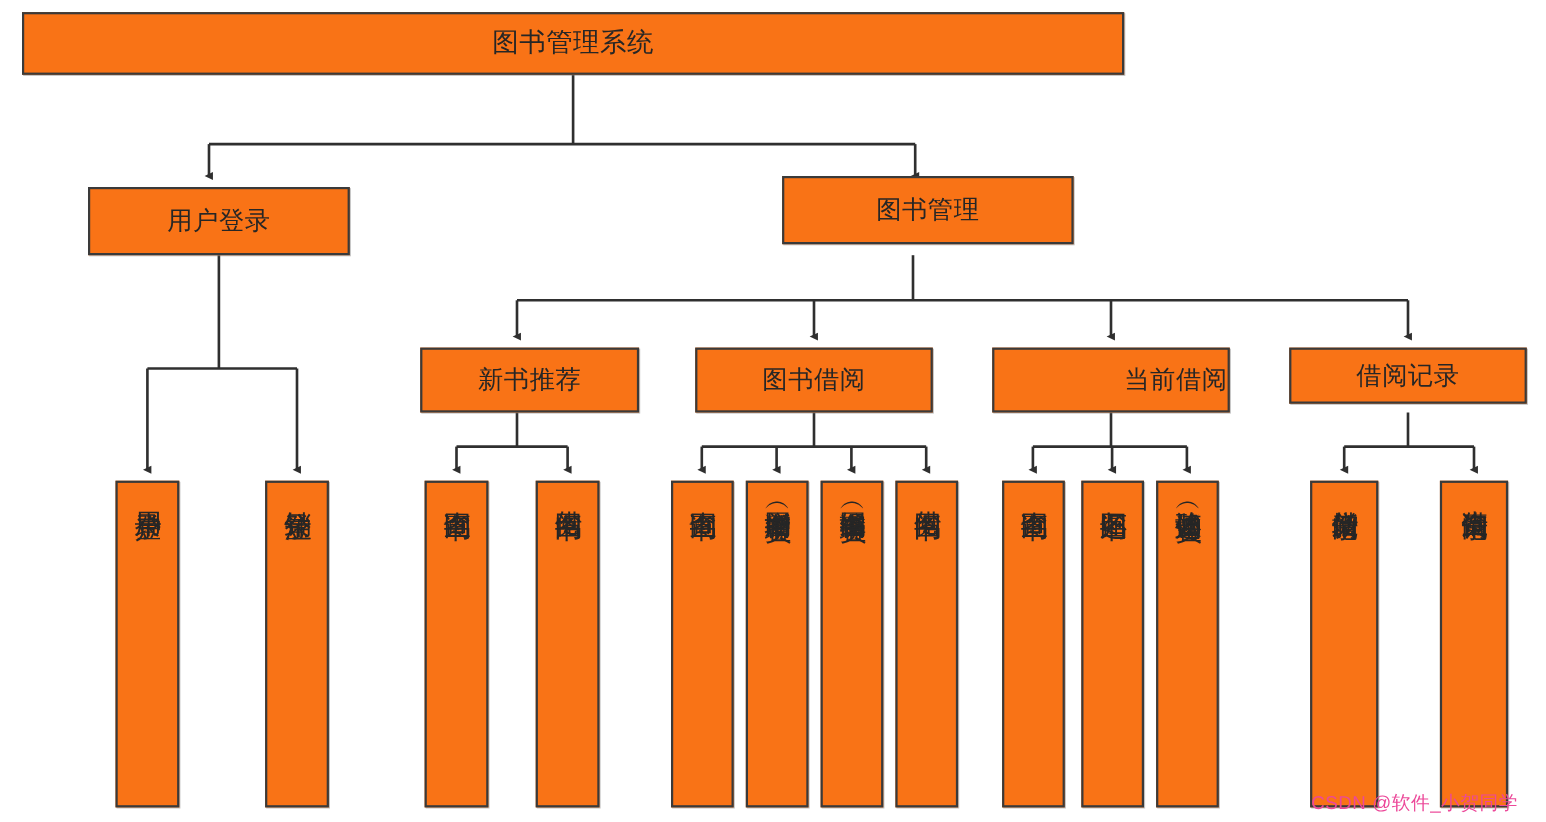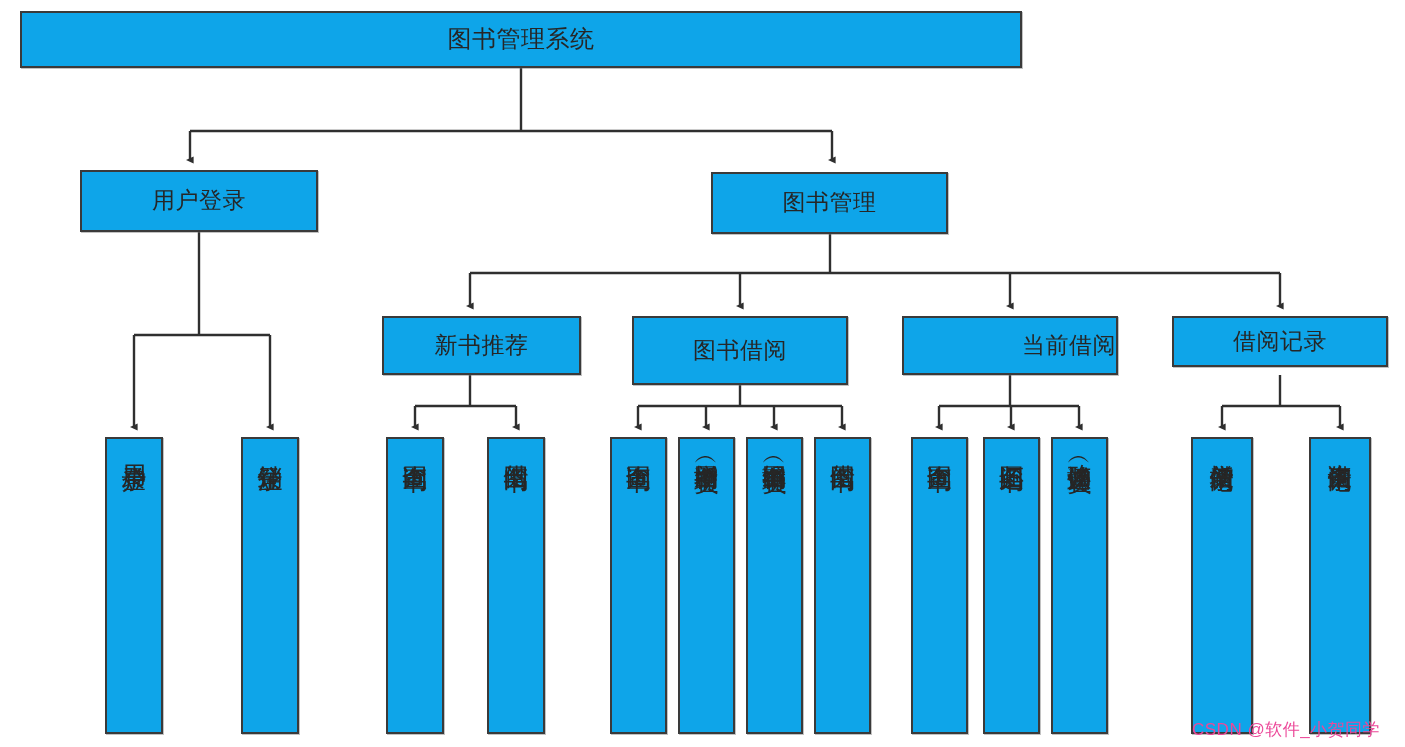--- a/index.html
+++ b/index.html
@@ -22,21 +22,21 @@
     position: absolute;
     left: 0;
     top: 0;
     width: 1405px;
     height: 747px;
     pointer-events: none;
   }
   .node {
     position: absolute;
     box-sizing: border-box;
-    background: #0ea5e9;
+    background: #f97316;
     border: 2px solid #3a3a3a;
     display: flex;
     align-items: center;
     justify-content: center;
     box-shadow: 1px 1px 0 0 rgba(120,120,120,0.45);
   }
   .node .label {
     color: #262626;
     line-height: 1.12;
     text-align: center;
@@ -128,28 +128,28 @@
     </g>
   </svg>
 
   <div class="node root horiz" style="left:20px; top:11px; width:1002px; height:57px;">
     <span class="label">图书管理系统</span>
   </div>
 
   <div class="node horiz" style="left:80px; top:170px; width:238px; height:62px;">
     <span class="label">用户登录</span>
   </div>
-  <div class="node horiz" style="left:711px; top:172px; width:237px; height:62px;">
+  <div class="node horiz" style="left:711px; top:160px; width:265px; height:62px;">
     <span class="label">图书管理</span>
   </div>
 
   <div class="node horiz" style="left:382px; top:316px; width:199px; height:59px;">
     <span class="label">新书推荐</span>
   </div>
-  <div class="node horiz" style="left:632px; top:316px; width:216px; height:69px;">
+  <div class="node horiz" style="left:632px; top:316px; width:216px; height:59px;">
     <span class="label">图书借阅</span>
   </div>
   <div class="node horiz" style="left:902px; top:316px; width:216px; height:59px;justify-content:flex-end;">
     <span class="label">当前借阅</span>
   </div>
   <div class="node horiz" style="left:1172px; top:316px; width:216px; height:51px;">
     <span class="label">借阅记录</span>
   </div>
 
   <div class="node leaf" style="left:105px; top:437px; width:58px; height:297px;">

